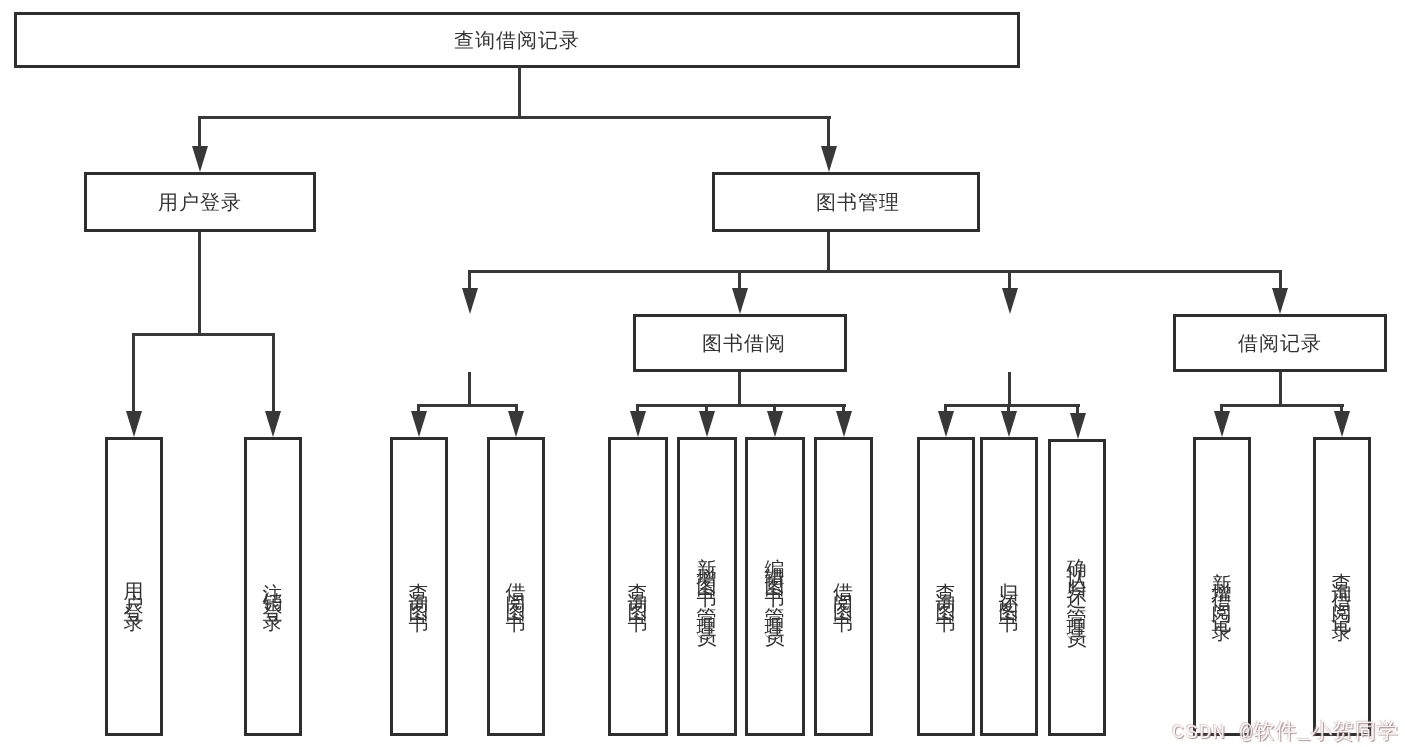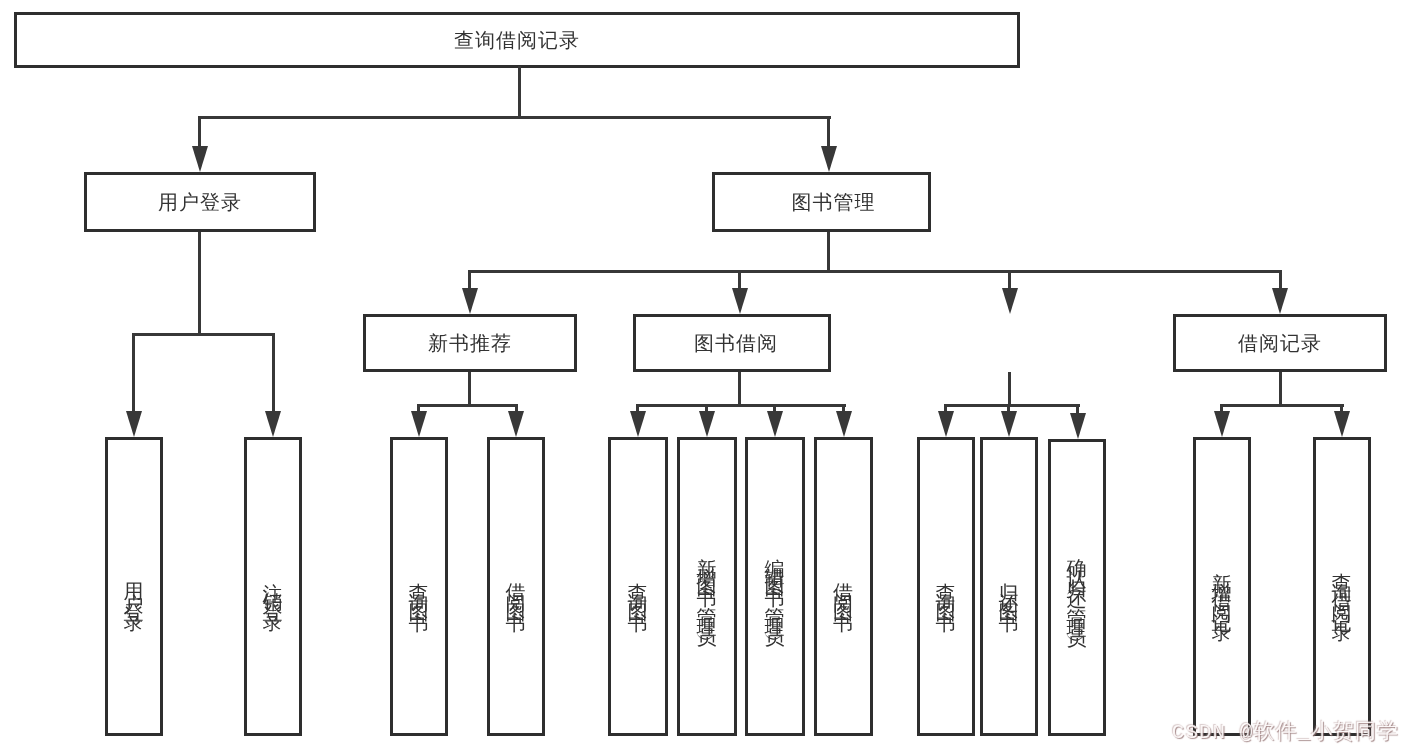--- a/index.html
+++ b/index.html
@@ -53,28 +53,25 @@
 
 <div id="canvas">
 
   <div class="box" style="left:14px;top:12px;width:1006px;height:56px;">
     <span>查询借阅记录</span>
   </div>
 
   <div class="box" style="left:84px;top:172px;width:232px;height:60px;">
     <span>用户登录</span>
   </div>
-  <div class="box" style="left:712px;top:172px;width:219px;height:60px;padding-left:24px;">
+  <div class="box" style="left:712px;top:172px;width:268px;height:60px;padding-left:24px;">
     <span>图书管理</span>
   </div>
 
-  <div class="box" style="left:363px;top:314px;width:214px;height:58px;">
-    <span>新书推荐</span>
-  </div>
-  <div class="box" style="left:633px;top:314px;width:198px;height:58px;padding-left:8px;">
+  <div class="box" style="left:633px;top:314px;width:214px;height:58px;padding-left:8px;">
     <span>图书借阅</span>
   </div>
   <div class="box" style="left:1173px;top:314px;width:214px;height:58px;">
     <span>借阅记录</span>
   </div>
 
   <div class="box vbox" style="left:105px;top:437px;width:58px;height:299px;">
     <span>用户登录</span>
   </div>
   <div class="box vbox" style="left:244px;top:437px;width:58px;height:299px;">

